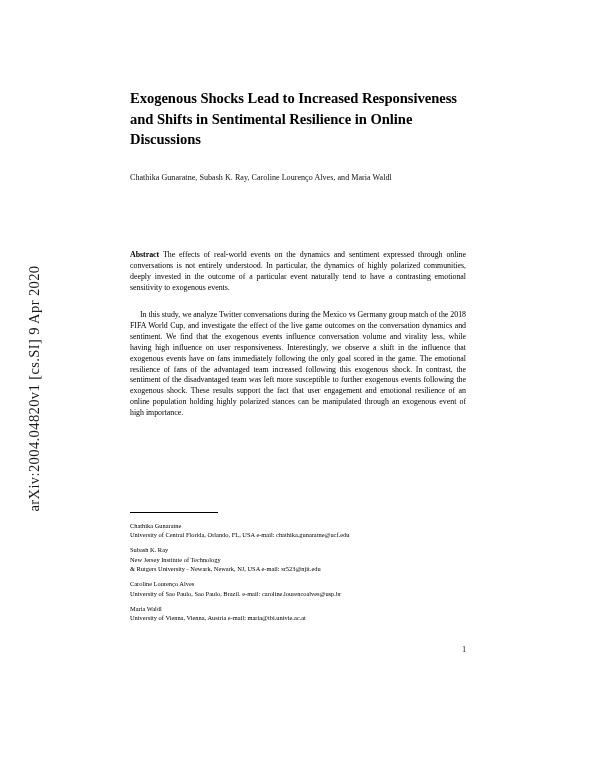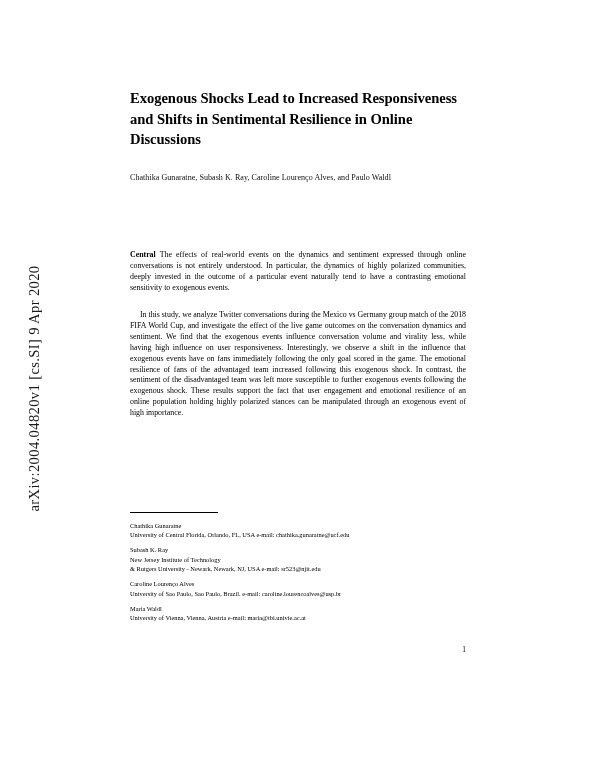--- a/index.html
+++ b/index.html
@@ -137,24 +137,24 @@
 <div class="page">
 
   <div class="arxiv-stamp">
     <span>arXiv:2004.04820v1  [cs.SI]  9 Apr 2020</span>
   </div>
 
   <div class="content">
 
     <h1 class="title">Exogenous Shocks Lead to Increased Responsiveness and Shifts in Sentimental Resilience in Online Discussions</h1>
 
-    <p class="authors">Chathika Gunaratne, Subash K. Ray, Caroline Lourenço Alves, and Paulo Waldl</p>
+    <p class="authors">Chathika Gunaratne, Subash K. Ray, Caroline Lourenço Alves, and Maria Waldl</p>
 
     <div class="abstract">
-      <p><span class="abs-head">Central</span> <span>The effects of real-world events on the dynamics and sentiment expressed through online conversations is not entirely understood. In particular, the dynamics of highly polarized communities, deeply invested in the outcome of a particular event naturally tend to have a contrasting emotional sensitivity to exogenous events.</span></p>
+      <p><span class="abs-head">Abstract</span> <span>The effects of real-world events on the dynamics and sentiment expressed through online conversations is not entirely understood. In particular, the dynamics of highly polarized communities, deeply invested in the outcome of a particular event naturally tend to have a contrasting emotional sensitivity to exogenous events.</span></p>
       <p class="body-par">In this study, we analyze Twitter conversations during the Mexico vs Germany group match of the 2018 FIFA World Cup, and investigate the effect of the live game outcomes on the conversation dynamics and sentiment. We find that the exogenous events influence conversation volume and virality less, while having high influence on user responsiveness. Interestingly, we observe a shift in the influence that exogenous events have on fans immediately following the only goal scored in the game. The emotional resilience of fans of the advantaged team increased following this exogenous shock. In contrast, the sentiment of the disadvantaged team was left more susceptible to further exogenous events following the exogenous shock. These results support the fact that user engagement and emotional resilience of an online population holding highly polarized stances can be manipulated through an exogenous event of high importance.</p>
     </div>
 
     <div class="footnote-rule"></div>
 
     <div class="affils">
 
       <div class="affil-block">
         <span class="affil-name">Chathika Gunaratne</span>
         <span class="affil-line">University of Central Florida, Orlando, FL, USA e-mail: chathika.gunaratne@ucf.edu</span>

